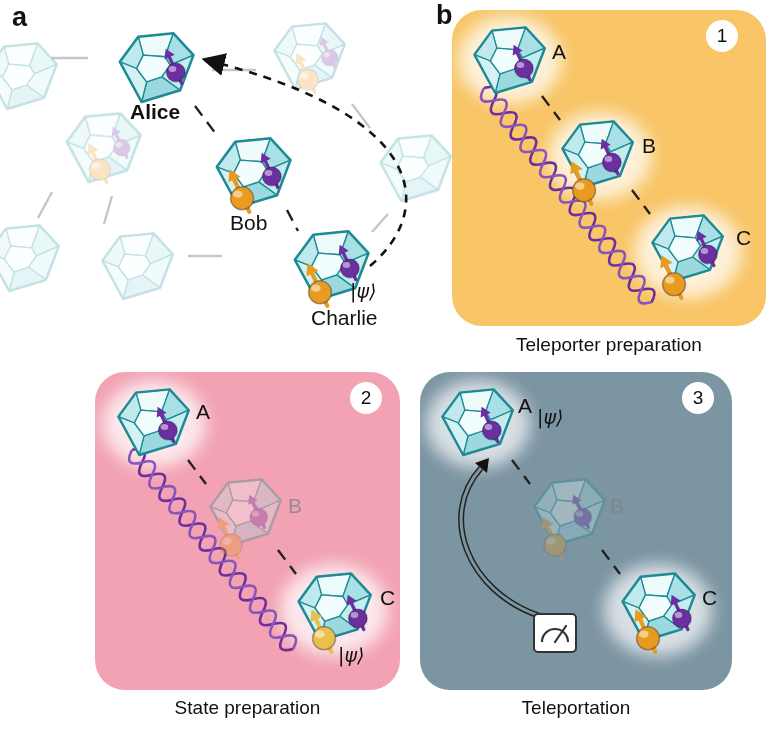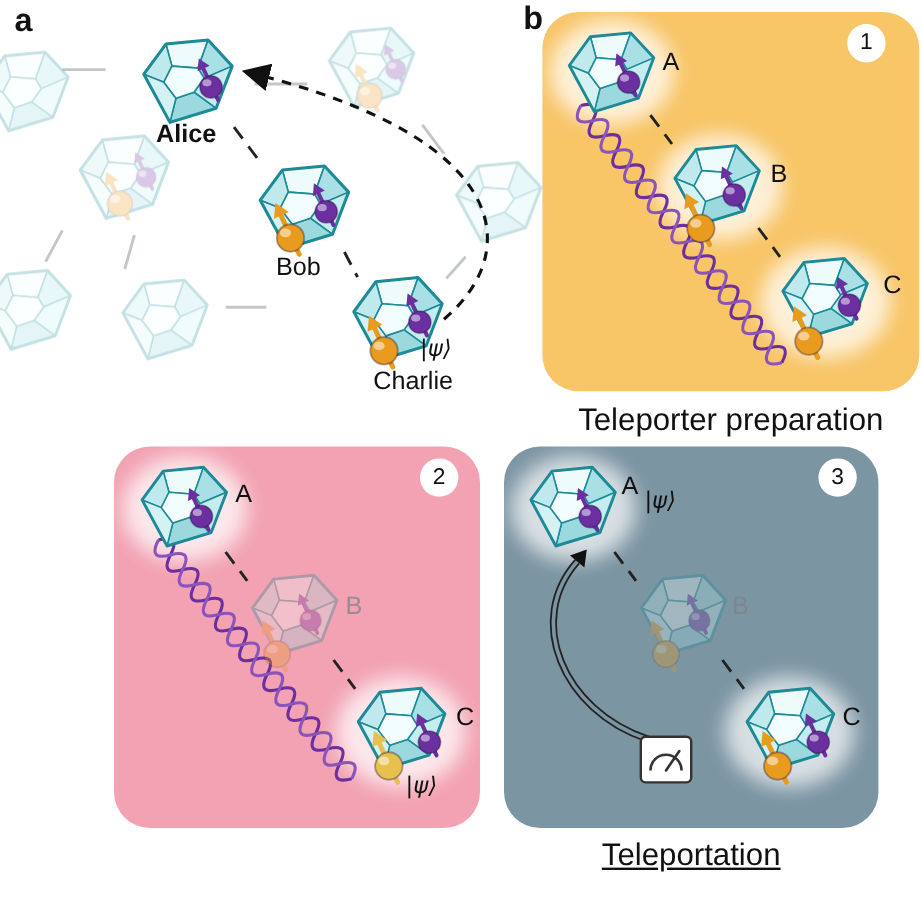--- a/index.html
+++ b/index.html
@@ -21,21 +21,21 @@
   }
   .pbox{position:absolute;border-radius:30px;}
   .pbox.p1{left:452px;top:10px;width:314px;height:316px;background:var(--panel-1-bg);}
   .pbox.p2{left:95px;top:372px;width:305px;height:318px;background:var(--panel-2-bg);}
   .pbox.p3{left:420px;top:372px;width:312px;height:318px;background:var(--panel-3-bg);}
   .gfx{position:absolute;left:0;top:0;z-index:2;pointer-events:none;}
   .txt{position:absolute;z-index:3;}
   .panel-letter{font-weight:bold;font-size:27px;}
   .node-label{font-size:21px;}
   .faded-label{color:#7d8287;opacity:.75;}
-  .caption{font-size:26px;text-align:center;}
+  .caption{font-size:19px;text-align:center;}
   .psi{font-size:19px;font-style:italic;font-family:"DejaVu Sans", sans-serif;}
   .step{
     position:absolute;z-index:3;width:32px;height:32px;border-radius:50%;
     background:#ffffff;display:flex;align-items:center;justify-content:center;
     font-size:19px;color:#111;
   }
 </style>
 </head>
 <body>
 
@@ -212,21 +212,22 @@
   <div class="txt node-label" style="left:552px;top:40px;">A</div>
   <div class="txt node-label" style="left:642px;top:134px;">B</div>
   <div class="txt node-label" style="left:736px;top:226px;">C</div>
   <div class="txt caption" style="left:452px;top:334px;width:314px;">Teleporter preparation</div>
 
   <div class="step" style="left:350px;top:382px;">2</div>
   <div class="txt node-label" style="left:196px;top:400px;">A</div>
   <div class="txt node-label faded-label" style="left:288px;top:494px;">B</div>
   <div class="txt node-label" style="left:380px;top:586px;">C</div>
   <div class="txt psi" style="left:338px;top:644px;">|ψ⟩</div>
+  <div class="txt caption" style="left:95px;top:697px;width:305px;">State preparation</div>
 
   <div class="step" style="left:682px;top:382px;">3</div>
   <div class="txt node-label" style="left:518px;top:394px;">A</div>
   <div class="txt psi" style="left:537px;top:406px;">|ψ⟩</div>
   <div class="txt node-label faded-label" style="left:610px;top:494px;">B</div>
   <div class="txt node-label" style="left:702px;top:586px;">C</div>
-  <div class="txt caption" style="left:420px;top:697px;width:312px;text-decoration:underline;">Teleportation</div>
+  <div class="txt caption" style="left:420px;top:697px;width:312px;">Teleportation</div>
 
 </div>
 
 </body></html>

